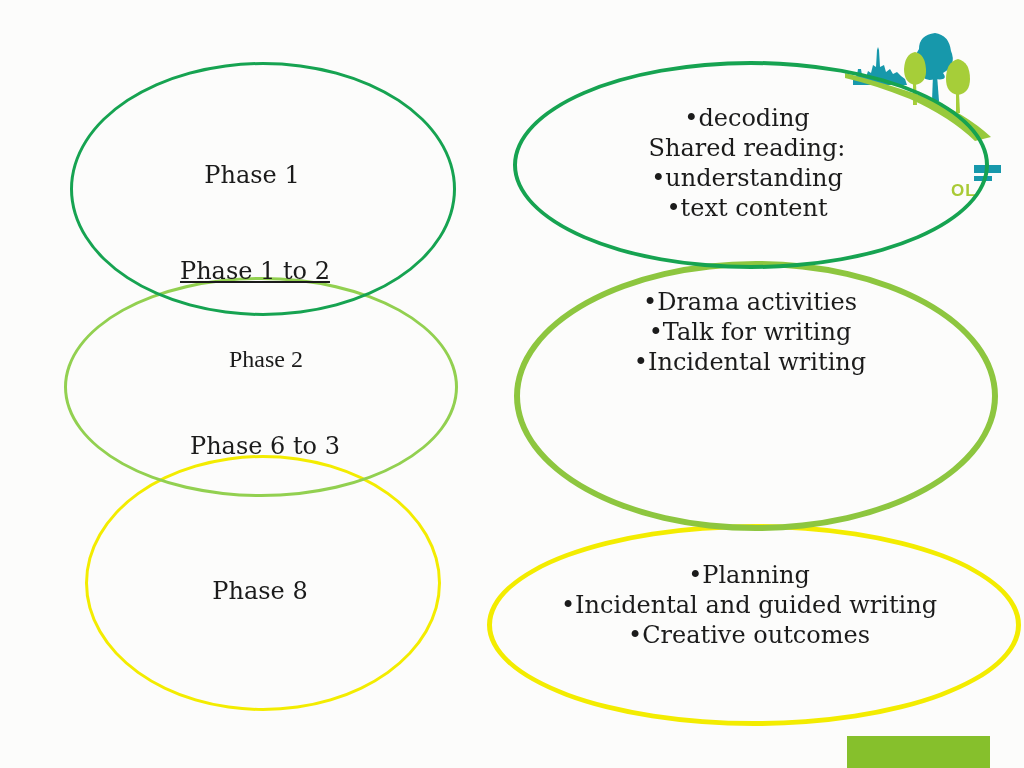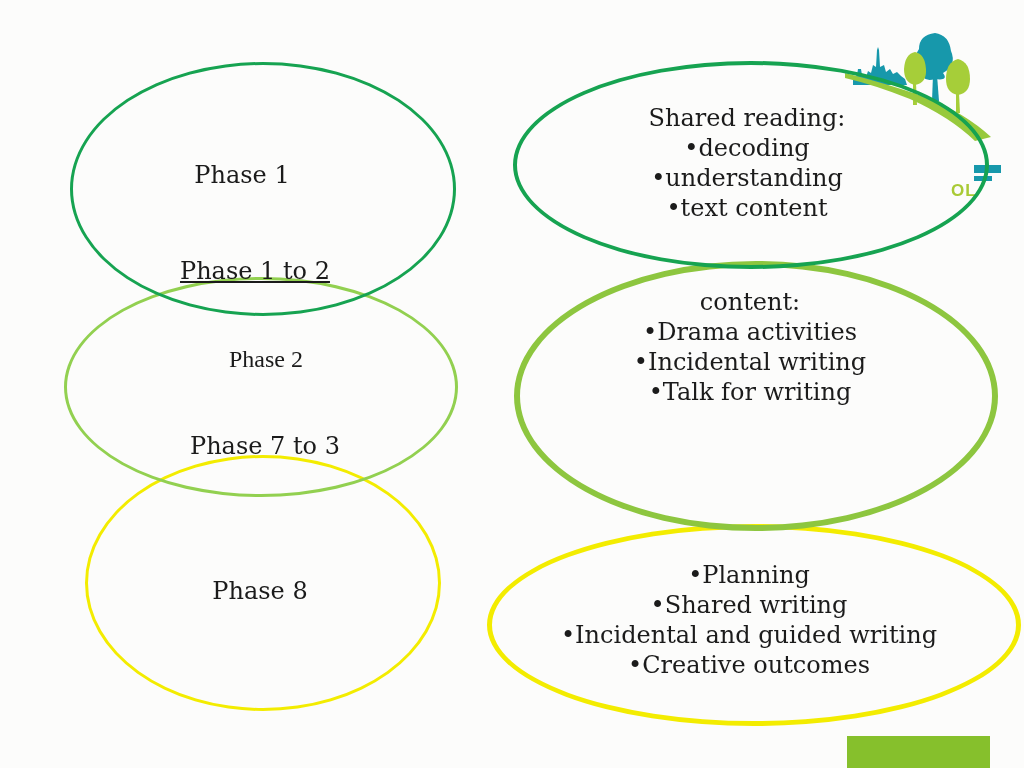--- a/index.html
+++ b/index.html
@@ -17,21 +17,21 @@
   .el-l1{left:70px;top:62px;width:380px;height:248px;border:3px solid #16a351;z-index:5;}
   .el-l2{left:64px;top:277px;width:388px;height:214px;border:3px solid #92d050;z-index:4;}
   .el-l3{left:85px;top:455px;width:350px;height:250px;border:3px solid #f3ec00;z-index:3;}
   
   .el-r1{left:513px;top:61px;width:468px;height:200px;border:4px solid #16a351;z-index:5;}
   .el-r2{left:514px;top:261px;width:472px;height:258px;border:6px solid #8dc63f;z-index:4;}
   .el-r3{left:487px;top:524px;width:524px;height:192px;border:5px solid #f3ec00;z-index:3;}
   
   .txt{position:absolute;text-align:center;font-size:24px;line-height:30px;z-index:10;}
   .lbl{height:30px;}
-  .t-p1   {left:52px;top:160px;width:380px;}
+  .t-p1   {left:62px;top:160px;width:380px;}
   .t-p12  {left:65px;top:256px;width:380px;text-decoration:underline;}
   .t-p2   {left:76px;top:344px;width:380px;font-family:Liberation Serif, serif;}
   .t-p23  {left:75px;top:431px;width:380px;}
   .t-p3   {left:70px;top:576px;width:380px;}
   .t-r1   {left:513px;top:103px;width:468px;}
   .t-r2   {left:514px;top:287px;width:472px;}
   .t-r3   {left:487px;top:560px;width:524px;}
   
   .logo{left:845px;top:25px;width:180px;height:175px;z-index:2;}
   
@@ -64,37 +64,35 @@
 <div class="ellipse el-l2"></div>
 <div class="ellipse el-l1"></div>
 
 <div class="ellipse el-r3"></div>
 <div class="ellipse el-r2"></div>
 <div class="ellipse el-r1"></div>
 
 <div class="txt lbl t-p1">Phase 1</div>
 <div class="txt lbl t-p12">Phase 1 to 2</div>
 <div class="txt lbl t-p2">Phase 2</div>
-<div class="txt lbl t-p23">Phase 7 to 3</div>
+<div class="txt lbl t-p23">Phase 6 to 3</div>
 <div class="txt lbl t-p3">Phase 8</div>
 
 <div class="txt t-r1">
+  <div>•decoding</div>
   <div>Shared reading:</div>
-  <div>•decoding</div>
   <div>•understanding</div>
   <div>•text content</div>
 </div>
 
 <div class="txt t-r2">
-  <div>content:</div>
   <div>•Drama activities</div>
+  <div>•Talk for writing</div>
   <div>•Incidental writing</div>
-  <div>•Talk for writing</div>
 </div>
 
 <div class="txt t-r3">
   <div>•Planning</div>
-  <div>•Shared writing</div>
   <div>•Incidental and guided writing</div>
   <div>•Creative outcomes</div>
 </div>
 
 <div class="abs accent-bar" style="background:#86c02c;"></div>
 
 </body></html>

